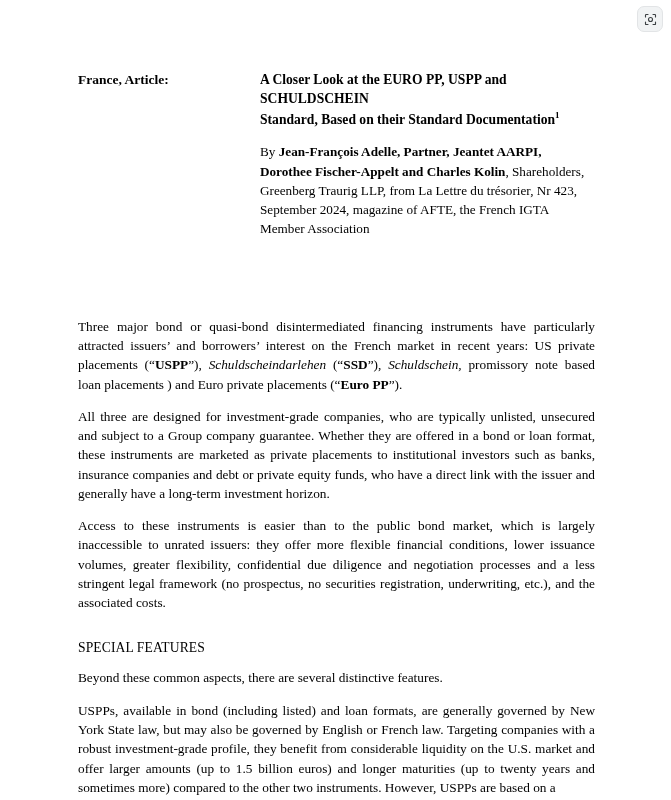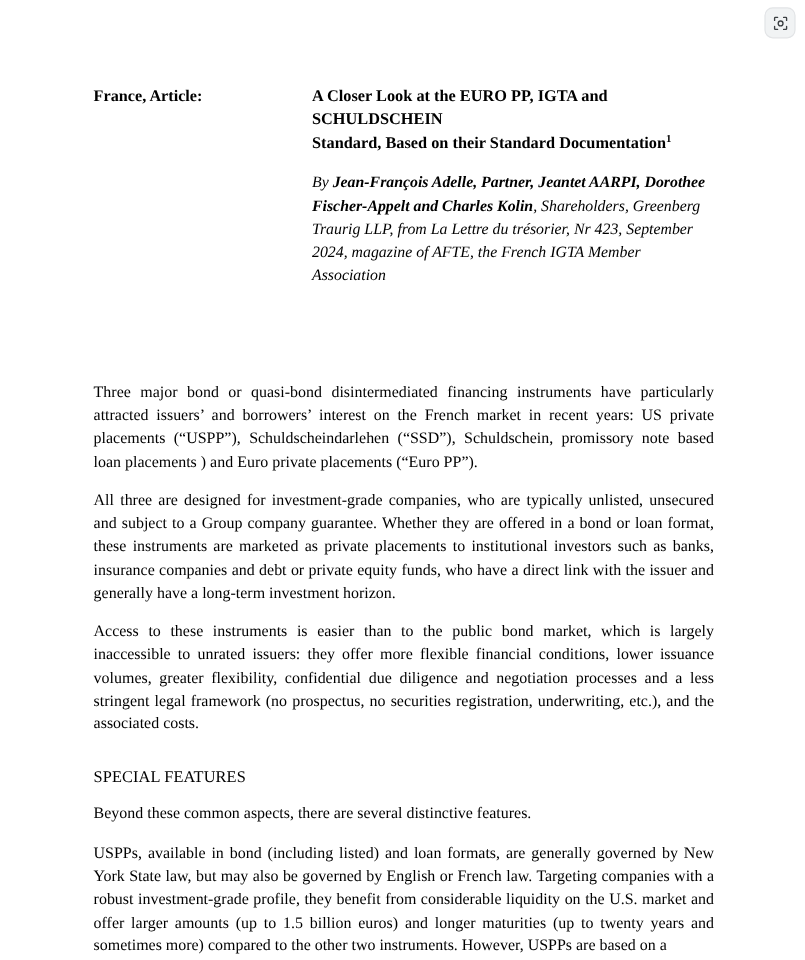--- a/index.html
+++ b/index.html
@@ -68,38 +68,37 @@
   }
   .title .sup {
     font-size: 9px;
     vertical-align: super;
     font-weight: bold;
   }
   .byline {
     margin-top: 14px;
     font-size: 13.2px;
     line-height: 1.46;
-    font-style: italic;
   }
   .byline .b { font-weight: bold; }
 
   
   .body-block {
     margin-top: 78px;
   }
   p.para {
     font-size: 13.3px;
     line-height: 1.45;
     margin: 0 0 13px 0;
     text-align: justify;
     text-justify: inter-word;
   }
   p.para:last-child { margin-bottom: 0; }
-  .b { font-weight: normal; }
-  .i { }
+  .b { font-weight: bold; }
+  .i { font-style: italic; }
 
   h2.section {
     font-size: 13.6px;
     font-weight: normal;
     margin: 28px 0 12px 0;
     letter-spacing: 0.1px;
   }
 </style>
 </head>
 <body>
@@ -115,21 +114,21 @@
     </svg>
   </span>
 </div>
 
 <div class="page">
 
   <div class="head-row">
     <div class="head-label">France, Article:</div>
     <div class="head-body">
       <div class="title">
-        <span>A Closer Look at the  EURO PP, IGTA and SCHULDSCHEIN</span>
+        <span>A Closer Look at the  EURO PP, USPP and SCHULDSCHEIN</span>
         <br>
         <span>Standard, Based on their  Standard  Documentation</span><span class="sup">1</span>
       </div>
       <div class="byline">
         <span>By </span><span class="b">Jean-François Adelle, Partner, Jeantet AARPI, Dorothee Fischer-Appelt and Charles Kolin</span><span>, Shareholders, Greenberg Traurig LLP, from La Lettre du trésorier, Nr 423, September 2024, magazine of  AFTE,  the French IGTA Member Association</span>
       </div>
     </div>
   </div>
 
   <div class="body-block">

